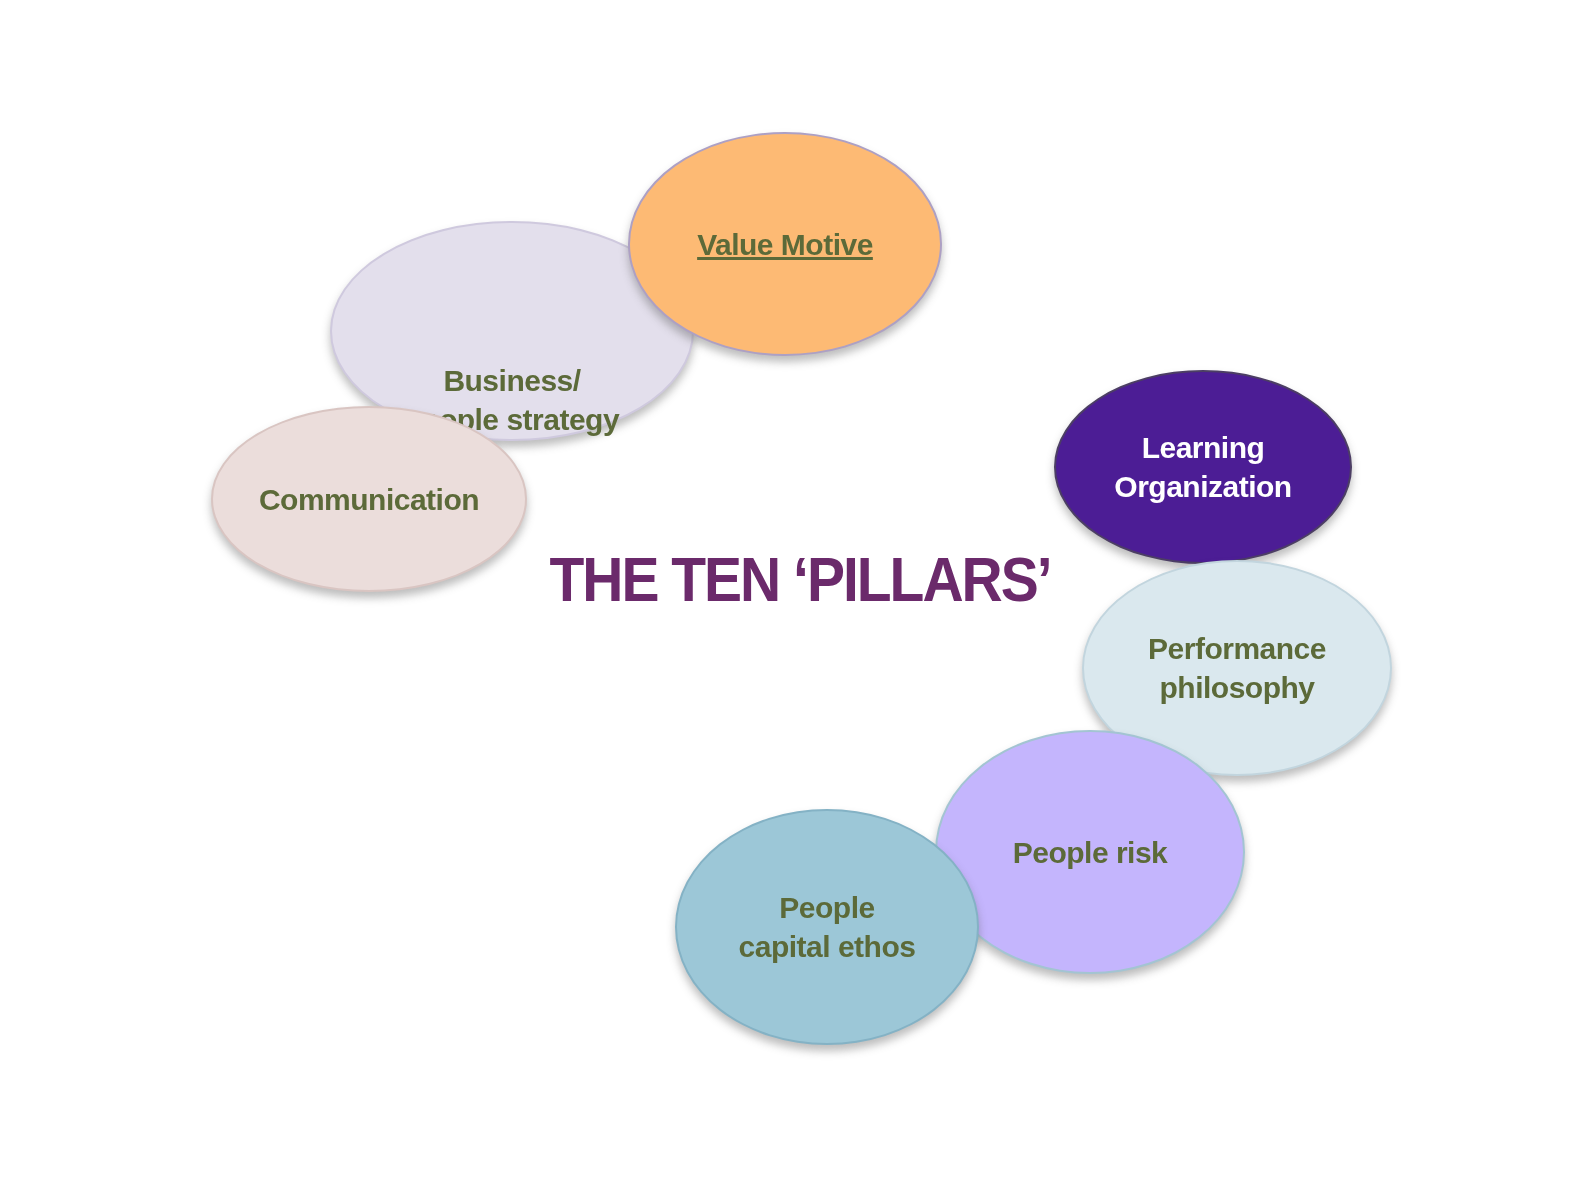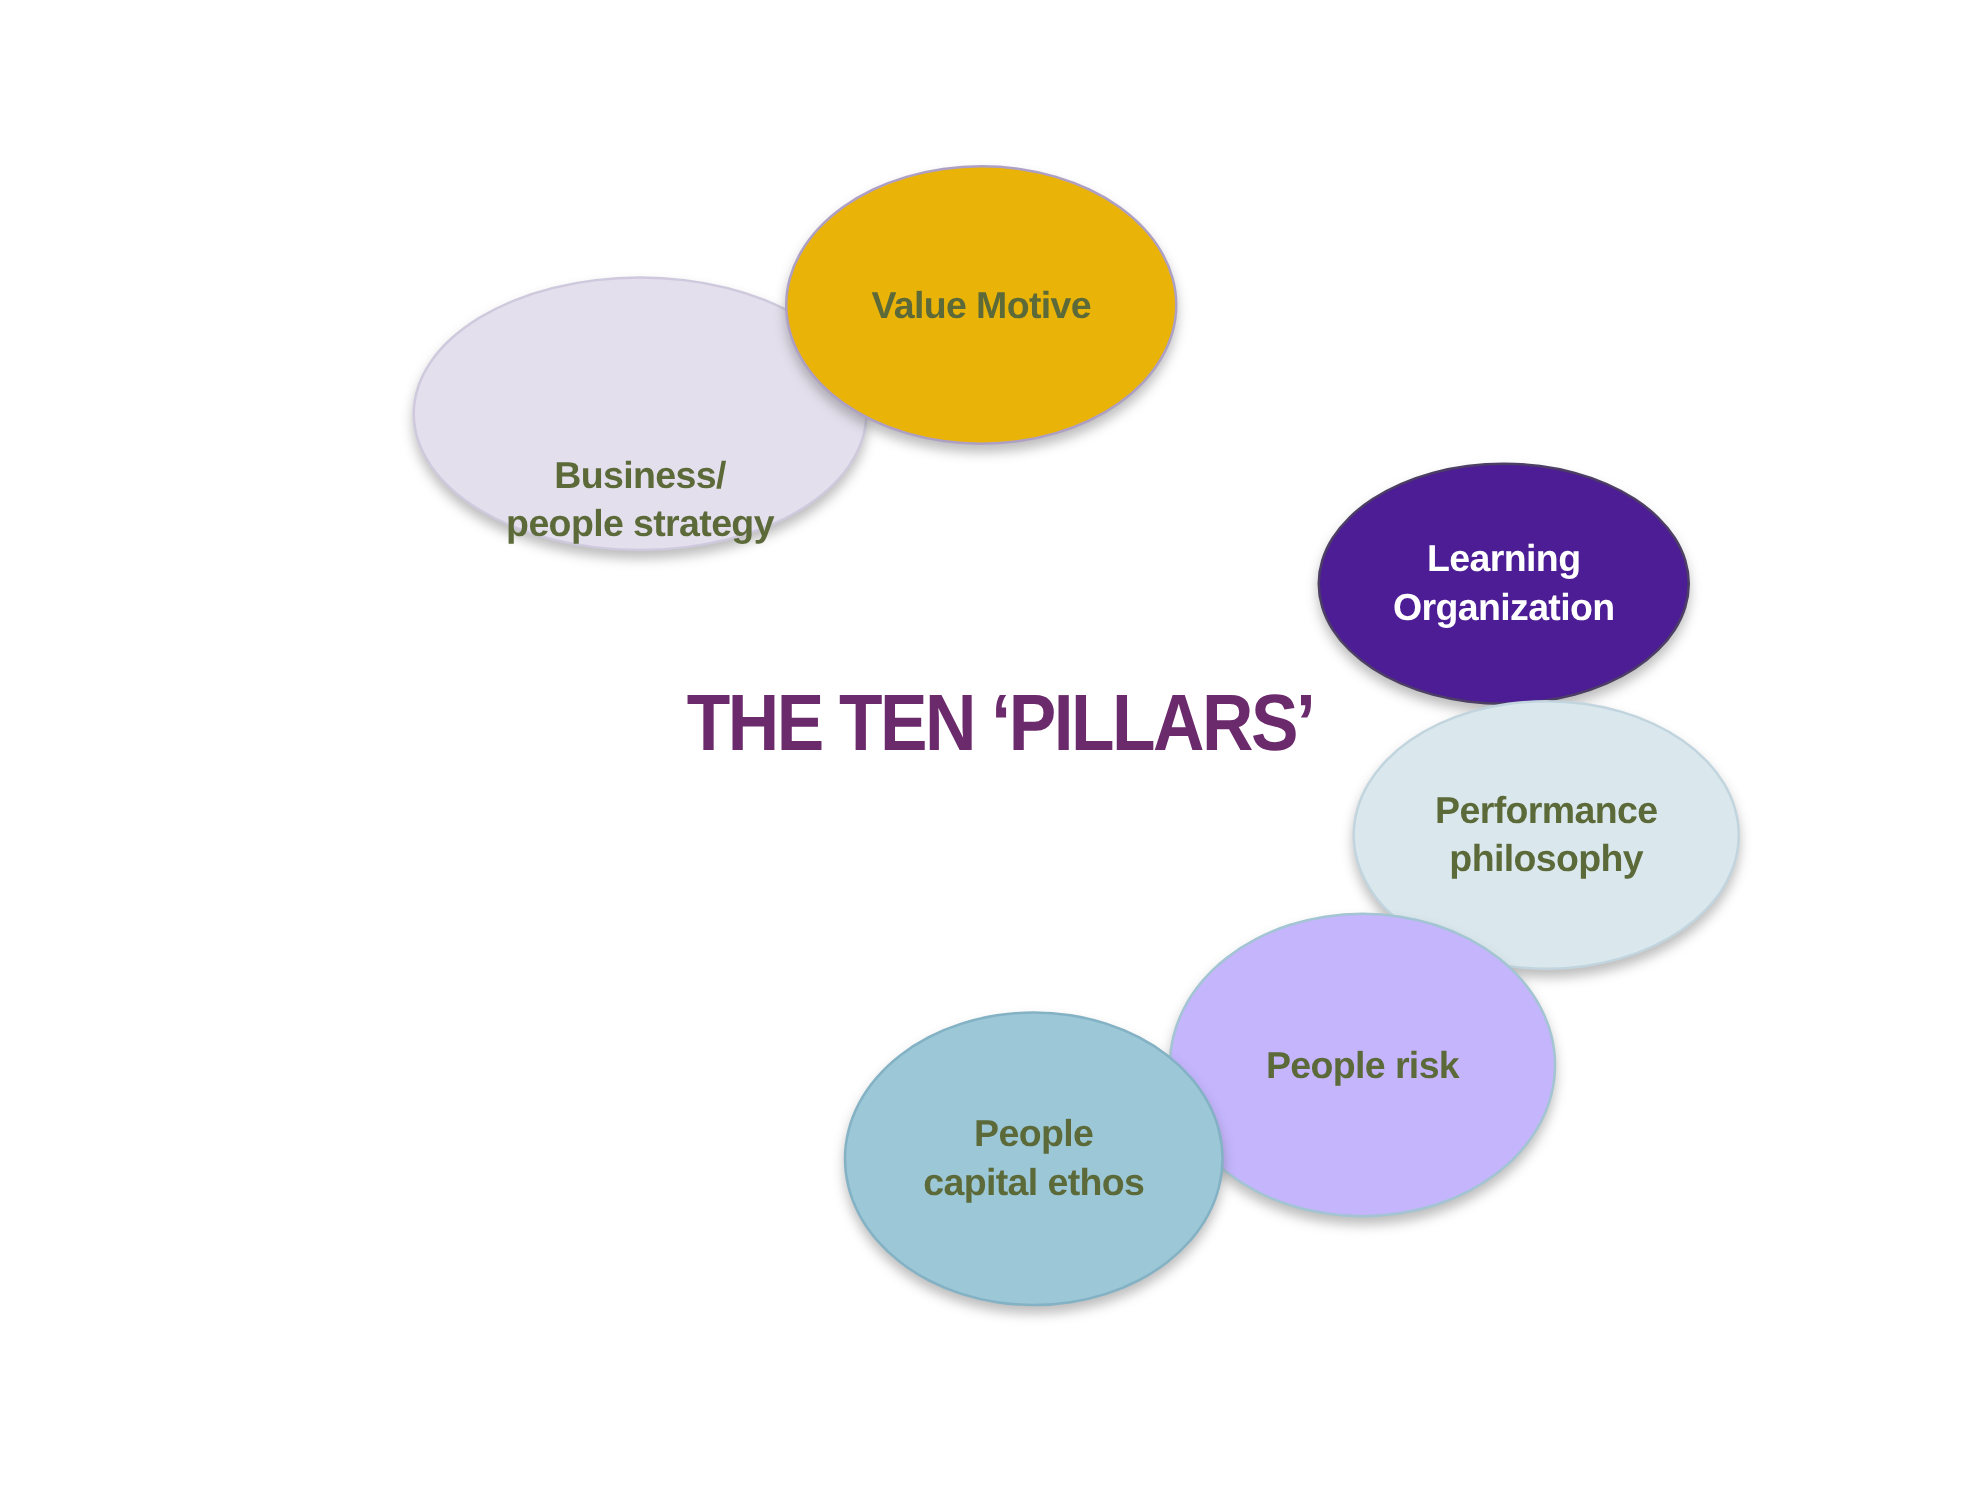--- a/index.html
+++ b/index.html
@@ -60,21 +60,21 @@
   .p-communication           { left: 211px;  top: 406px; width: 316px; height: 186px; z-index: 2; }
   .p-business-people-strategy{ left: 330px;  top: 221px; width: 364px; height: 220px; z-index: 1; align-items: flex-end; }
 </style>
 </head>
 <body>
 
 <div class="canvas">
 
   <div class="diagram-title" style="color: rgb(107, 42, 107);">THE TEN ‘PILLARS’</div>
 
-  <div class="pillar p-value-motive" style="background: #eab308; border-color: rgb(173, 160, 196); color: rgb(92, 106, 57);">
+  <div class="pillar p-value-motive" style="background: #fdba74; border-color: rgb(173, 160, 196); color: rgb(92, 106, 57); text-decoration: underline;">
     <span class="pillar-label">Value Motive</span>
   </div>
 
 
   <div class="pillar p-learning-organization" style="background: #4c1d95; border-color: rgb(76, 62, 100); color: rgb(255, 255, 255);">
     <span class="pillar-label">Learning
 Organization</span>
   </div>
 
   <div class="pillar p-improvement-philosophy" style="background: rgb(218, 232, 238); border-color: rgb(194, 213, 222); color: rgb(92, 106, 57);">
@@ -86,19 +86,22 @@
     <span class="pillar-label">People risk</span>
   </div>
 
   <div class="pillar p-human-capital-ethos" style="background: rgb(156, 199, 215); border-color: rgb(132, 178, 197); color: rgb(92, 106, 57);">
     <span class="pillar-label">People
 capital ethos</span>
   </div>
 
 
 
+  <div class="pillar p-communication" style="background: rgb(235, 221, 219); border-color: rgb(217, 197, 194); color: rgb(92, 106, 57);">
+    <span class="pillar-label">Communication</span>
+  </div>
 
   <div class="pillar p-business-people-strategy" style="background: rgb(227, 223, 236); border-color: rgb(207, 201, 222); color: rgb(92, 106, 57);">
     <span class="pillar-label">Business/
 people strategy</span>
   </div>
 
 </div>
 
 </body></html>

